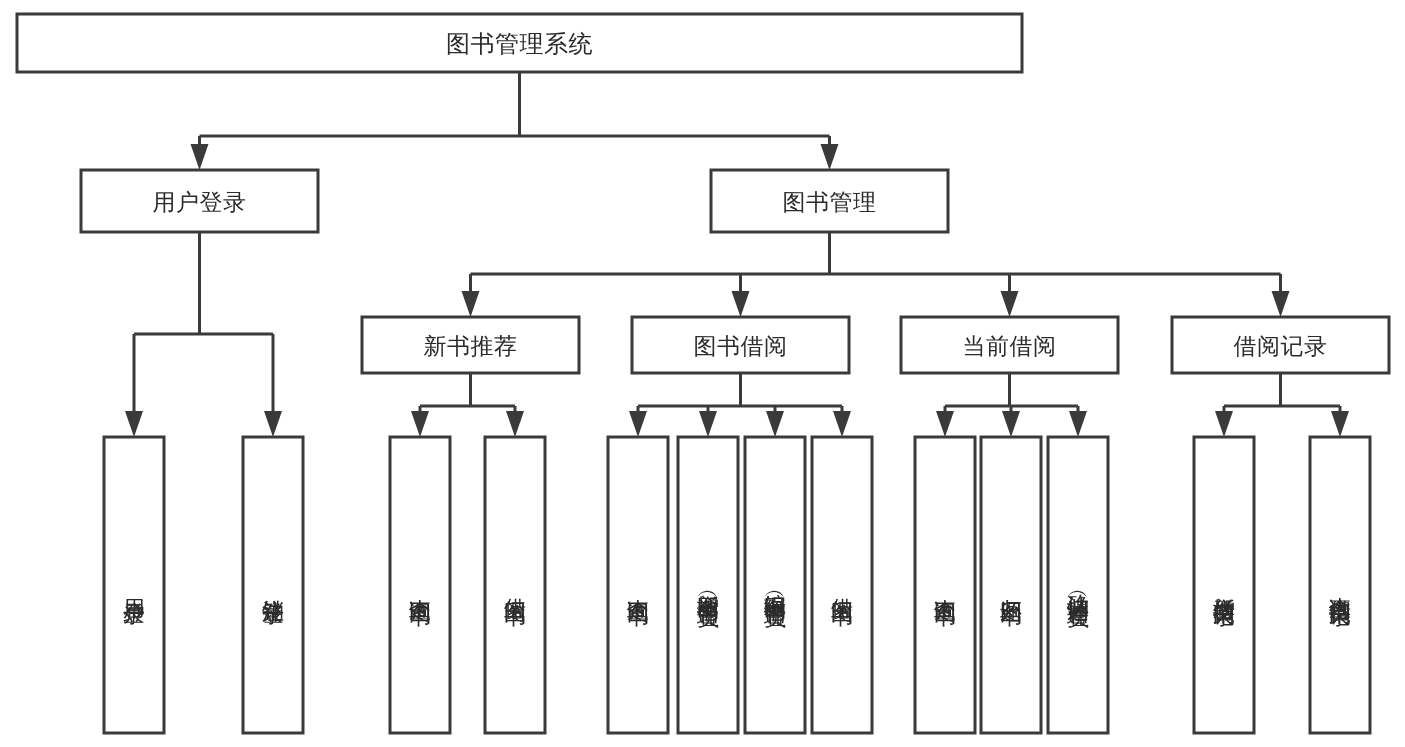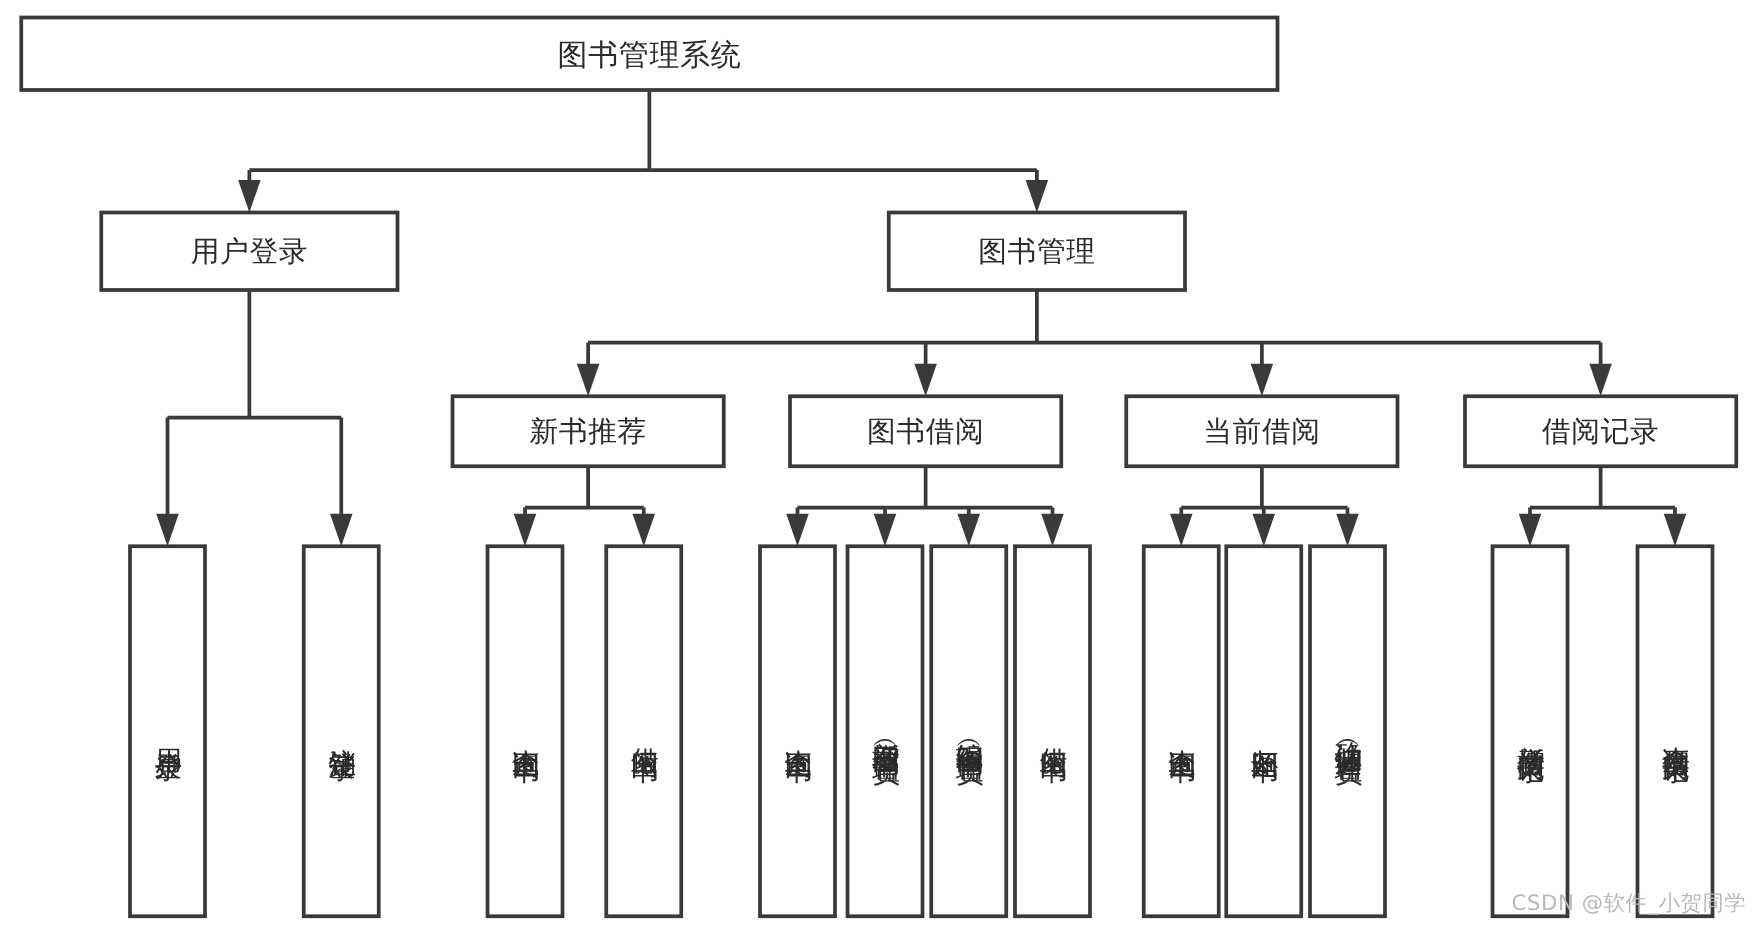--- a/index.html
+++ b/index.html
@@ -179,14 +179,13 @@
       <div class="vlabel" style="left: 608px; top: 437px; width: 60px; height: 296px;">查询图书</div>
       <div class="vlabel" style="left: 678px; top: 437px; width: 60px; height: 296px;">新增图书（管理员）</div>
       <div class="vlabel" style="left: 745px; top: 437px; width: 60px; height: 296px;">编辑图书（管理员）</div>
       <div class="vlabel" style="left: 812px; top: 437px; width: 60px; height: 296px;">借阅图书</div>
       <div class="vlabel" style="left: 915px; top: 437px; width: 60px; height: 296px;">查询图书</div>
       <div class="vlabel" style="left: 981px; top: 437px; width: 60px; height: 296px;">归还图书</div>
       <div class="vlabel" style="left: 1048px; top: 437px; width: 60px; height: 296px;">确认归还（管理员）</div>
       <div class="vlabel" style="left: 1194px; top: 437px; width: 60px; height: 296px;">新增借阅记录</div>
       <div class="vlabel" style="left: 1310px; top: 437px; width: 60px; height: 296px;">查询借阅记录</div>
     </div>
-  <div class="watermark">CSDN @软件_小贺同学</div>
 </div>
 
 </body></html>

